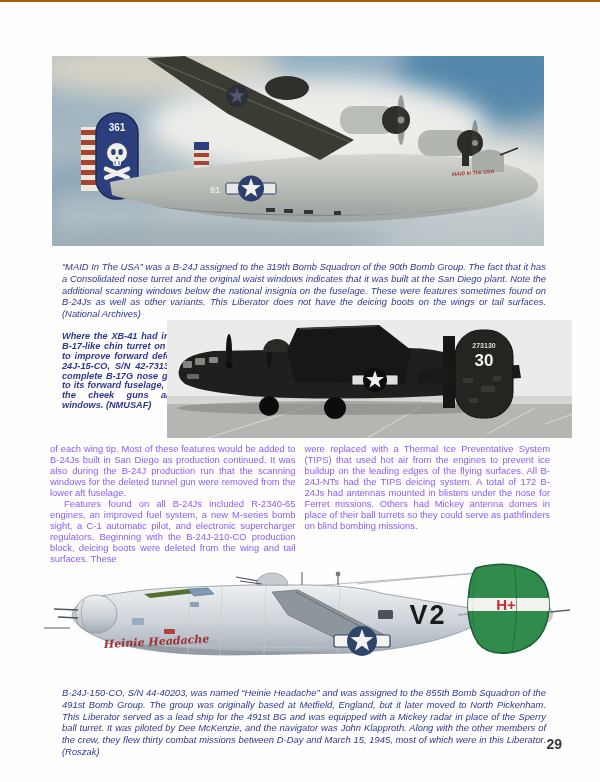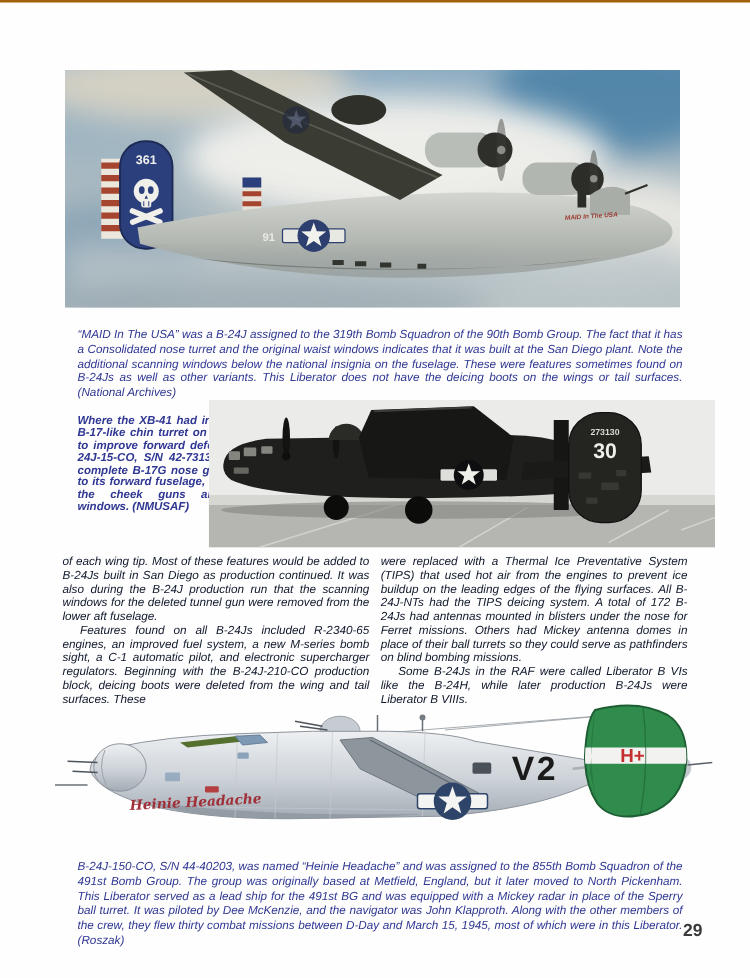--- a/index.html
+++ b/index.html
@@ -13,21 +13,21 @@
     font-size:9.4px;line-height:1.24;text-align:justify;
   }
   .side-caption{
     position:absolute;left:62px;top:321px;width:146px;
     color:#2f3792;font-style:italic;font-weight:bold;
     font-size:9.2px;line-height:1.07;text-align:justify;
   }
   .body-columns{
     position:absolute;left:50px;top:441px;width:500px;display:flex;gap:9px;
   }
-  .col{width:246px;color:#0f172a;font-style:italic;}
+  .col{width:246px;color:#8b5cf6;}
   .col p{margin:0;font-size:9.4px;line-height:1.17;text-align:justify;}
   .col p.indent{text-indent:14px;}
   .page-number{
     position:absolute;left:532px;top:734px;width:30px;
     color:#3a3a3a;font-size:14px;text-align:right;font-weight:bold;
   }
 </style>
 </head>
 <body>
 
@@ -196,21 +196,20 @@
     <circle cx="168" cy="88" r="11" fill="#0c0c0a"></circle>
   </svg>
 
   <div class="body-columns">
     <div class="col">
       <p>of each wing tip. Most of these features would be added to B-24Js built in San Diego as production continued. It was also during the B-24J production run that the scanning windows for the deleted tunnel gun were removed from the lower aft fuselage.</p>
       <p class="indent">Features found on all B-24Js included R-2340-65 engines, an improved fuel system, a new M-series bomb sight, a C-1 automatic pilot, and electronic supercharger regulators. Beginning with the B-24J-210-CO production block, deicing boots were deleted from the wing and tail surfaces. These</p>
     </div>
     <div class="col">
       <p>were replaced with a Thermal Ice Preventative System (TIPS) that used hot air from the engines to prevent ice buildup on the leading edges of the flying surfaces. All B-24J-NTs had the TIPS deicing system. A total of 172 B-24Js had antennas mounted in blisters under the nose for Ferret missions. Others had Mickey antenna domes in place of their ball turrets so they could serve as pathfinders on blind bombing missions.</p>
-      <p class="indent">Some B-24Js in the RAF were called Liberator B VIs like the B-24H, while later production B-24Js were Liberator B VIIIs.</p>
     </div>
   </div>
 
   <svg class="photo" style="left:40px;top:556px;" width="530" height="116" viewBox="0 0 530 116" role="img">
     <defs>
       <linearGradient id="silver" x1="0" y1="0" x2="0" y2="1">
         <stop offset="0" stop-color="#eef0f2"></stop>
           <stop offset="0.55" stop-color="#ccd2d8"></stop>
         <stop offset="1" stop-color="#a3abb4"></stop>
       </linearGradient>

